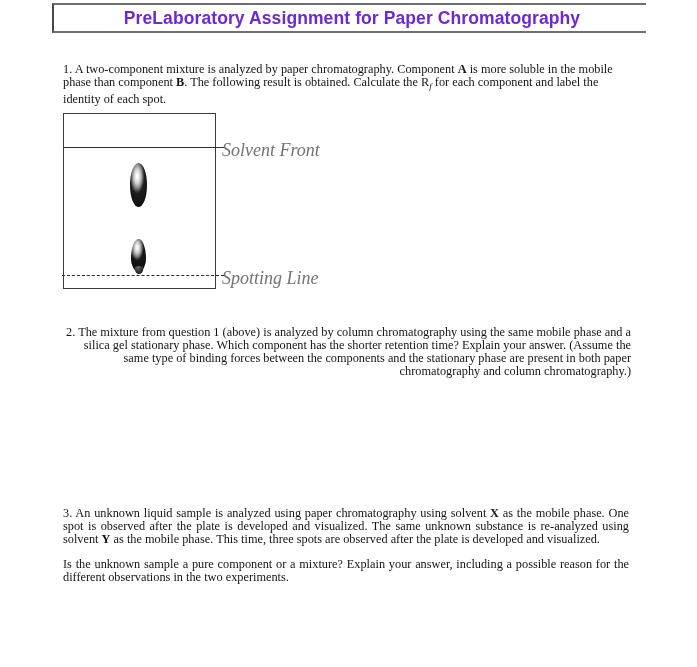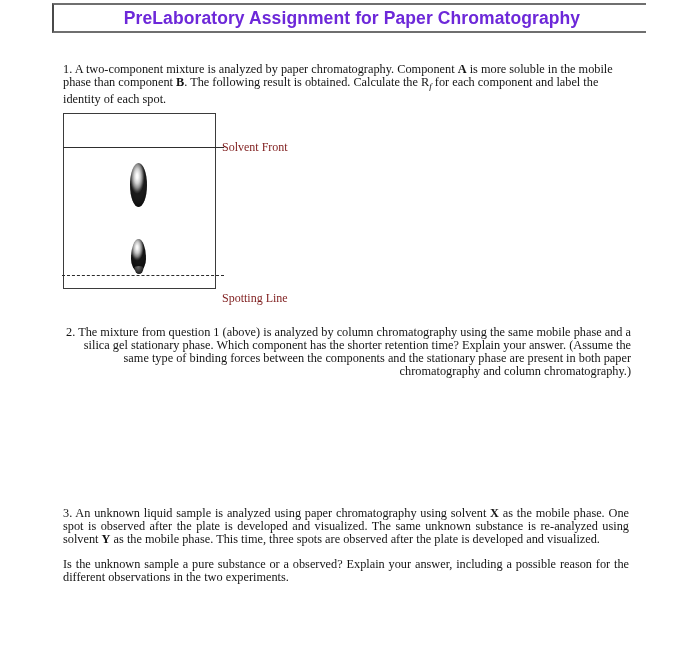--- a/index.html
+++ b/index.html
@@ -95,26 +95,27 @@
     position: absolute;
     left: 7px;
     top: 170px;
     width: 162px;
     height: 0;
     border-top: 1.6px dashed #2b2b2b;
   }
   .diagram-label {
     position: absolute;
     font-family: "Liberation Serif", serif;
-    font-size: 12px;
-    color: #7f1d1d;
+    font-size: 18px;
+    color: #737373;
     white-space: nowrap;
+    font-style: italic;
   }
   .label-solvent  { left: 167px; top: 35px; }
-  .label-spotting { left: 167px; top: 163px; margin-top: 23px; }
+  .label-spotting { left: 167px; top: 163px; }
 
   
   .spot {
     position: absolute;
   }
   .spot-upper {
     left: 75px;
     top: 58px;
     width: 17px;
     height: 44px;
@@ -170,13 +171,13 @@
 </div>
 
 <div class="para p2">
   <span>2.</span><span>  The mixture from question 1 (above) is analyzed by column chromatography using the same mobile phase and a silica gel stationary phase. Which component has the shorter retention time? Explain your answer. (Assume the same type of binding forces between the components and the stationary phase are present in both paper chromatography and column chromatography.)</span>
 </div>
 
 <div class="para p3">
   <span>3.</span><span> An unknown liquid sample is analyzed using paper chromatography using solvent </span><b>X</b><span> as the mobile phase.  One spot is observed after the plate is developed and visualized.  The same unknown substance is re-analyzed using solvent </span><b>Y</b><span> as the mobile phase.  This time, three spots are observed after the plate is developed and visualized.</span>
 </div>
 
-<div class="para p4">Is the unknown sample a pure substance or a observed?  Explain your answer, including a possible reason for the different observations in the two experiments.</div>
+<div class="para p4">Is the unknown sample a pure component or a mixture?  Explain your answer, including a possible reason for the different observations in the two experiments.</div>
 
 </body></html>

